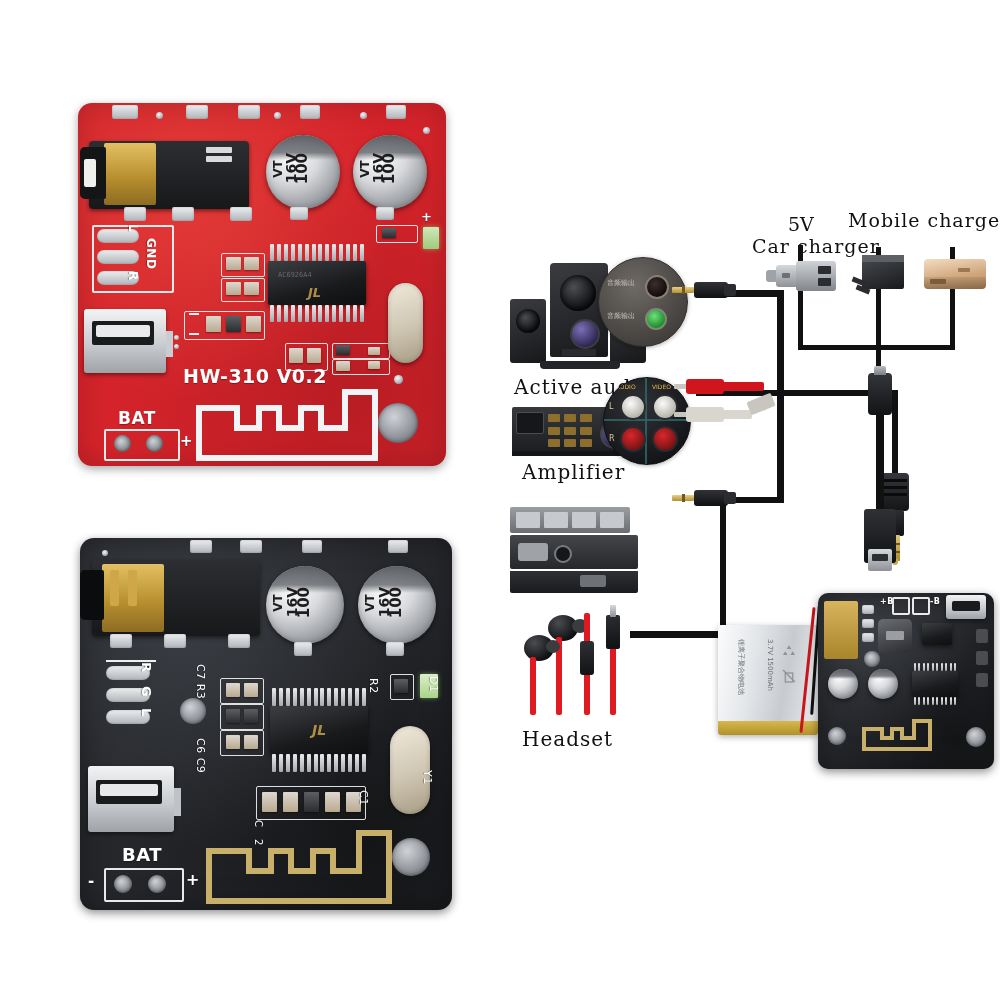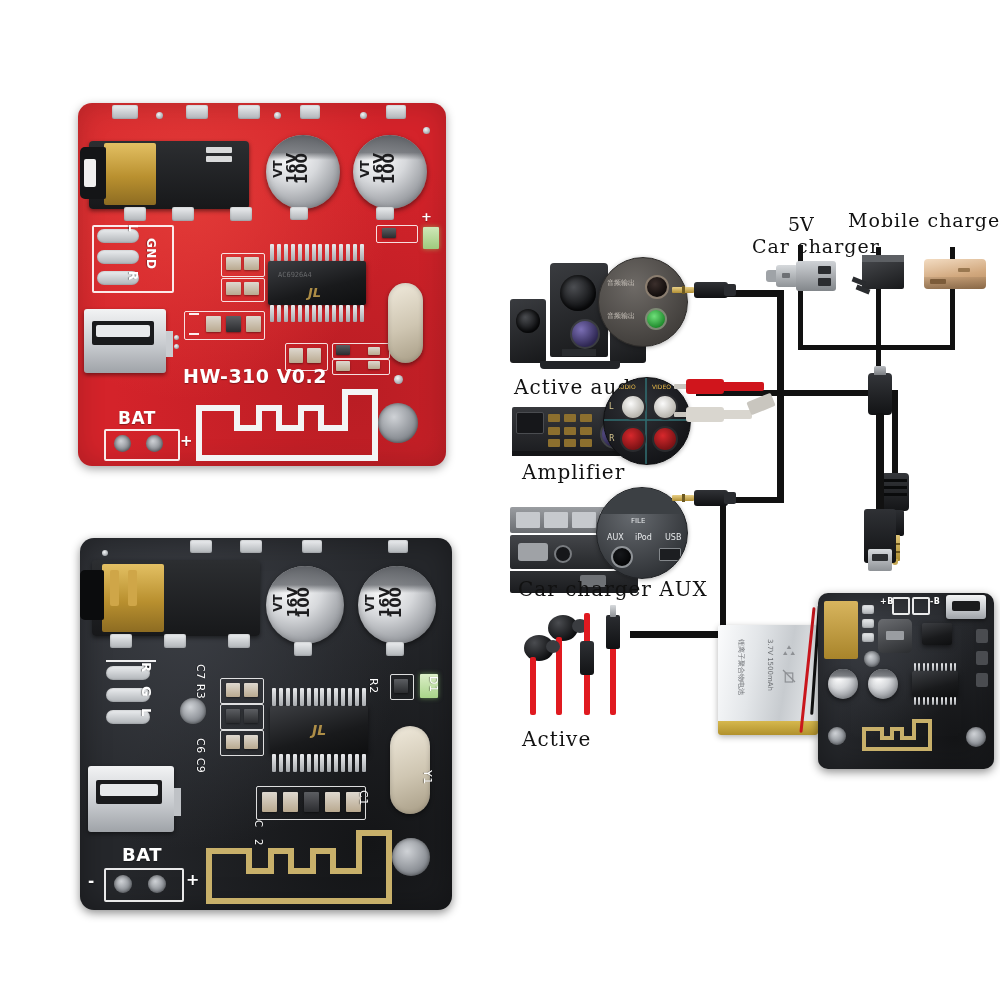--- a/index.html
+++ b/index.html
@@ -477,53 +477,43 @@
       <div class="abs" style="left:34px;top:5px;width:24px;height:16px;background:#c6c9cd;border-radius:1px;"></div>
       <div class="abs" style="left:62px;top:5px;width:24px;height:16px;background:#c6c9cd;border-radius:1px;"></div>
       <div class="abs" style="left:90px;top:5px;width:24px;height:16px;background:#c6c9cd;border-radius:1px;"></div>
       <div class="abs" style="left:0;top:28px;width:128px;height:34px;background:linear-gradient(180deg,#44464a,#25272a);border-radius:2px;"></div>
       <div class="abs" style="left:8px;top:36px;width:30px;height:18px;background:#9fa2a6;border-radius:3px;"></div>
       <div class="abs" style="left:44px;top:38px;width:14px;height:14px;border-radius:50%;background:#16171a;border:2px solid #787b7f;"></div>
       <div class="abs" style="left:0;top:64px;width:128px;height:22px;background:linear-gradient(180deg,#2e3033,#1a1b1e);border-radius:0 0 2px 2px;"></div>
       <div class="abs" style="left:70px;top:68px;width:26px;height:12px;background:#6e7175;border-radius:2px;"></div>
     </div>
 
-    <div class="circ-inset" style="left:96px;top:272px;width:90px;height:90px;background:radial-gradient(circle at 40% 30%,#666a6f,#2f3236 78%);border:1px solid #202225;">
-      <div class="abs" style="left:0;top:0;width:90px;height:26px;background:#3c4044;"></div>
-      <div class="dlabel" style="left:34px;top:29px;font-size:7px;color:#e7e9eb;font-family:'DejaVu Sans',sans-serif;">FILE</div>
-      <div class="dlabel" style="left:10px;top:45px;font-size:8px;color:#e7e9eb;font-family:'DejaVu Sans',sans-serif;">AUX</div>
-      <div class="dlabel" style="left:38px;top:45px;font-size:8px;color:#e7e9eb;font-family:'DejaVu Sans',sans-serif;">iPod</div>
-      <div class="dlabel" style="left:68px;top:45px;font-size:8px;color:#e7e9eb;font-family:'DejaVu Sans',sans-serif;">USB</div>
-      <div class="abs" style="left:14px;top:58px;width:18px;height:18px;border-radius:50%;background:radial-gradient(circle at 40% 35%,#16181b,#050607 70%);border:2px solid #8e9296;"></div>
-      <div class="abs" style="left:62px;top:60px;width:20px;height:11px;background:#1c1e21;border:1px solid #83878b;border-radius:1px;"></div>
-    </div>
 
     <div class="abs" style="left:172px;top:274px;">
       <div class="plug-tip" style="left:0px;top:6px;width:22px;height:6px;"></div>
       <div class="abs" style="left:10px;top:5px;width:3px;height:8px;background:#6d5a22;"></div>
       <div class="plug-body" style="left:22px;top:1px;width:34px;height:16px;border-radius:3px;"></div>
       <div class="abs" style="left:52px;top:3px;width:12px;height:12px;background:#2a2c30;border-radius:2px;"></div>
     </div>
 
-    <div class="dlabel" style="left:18px;top:362px;font-size:20px;letter-spacing:1px;">Car charger AUX</div>
 
     <div class="abs" style="left:22px;top:398px;width:110px;height:112px;">
       <div class="ear" style="left:26px;top:2px;width:30px;height:26px;"></div>
       <div class="abs" style="left:50px;top:6px;width:16px;height:14px;border-radius:50%;background:#3a3c40;"></div>
       <div class="earwire" style="left:34px;top:24px;width:6px;height:78px;"></div>
       <div class="ear" style="left:2px;top:22px;width:30px;height:26px;"></div>
       <div class="abs" style="left:24px;top:27px;width:14px;height:13px;border-radius:50%;background:#3a3c40;"></div>
       <div class="earwire" style="left:8px;top:44px;width:6px;height:58px;"></div>
       <div class="earwire" style="left:62px;top:0px;width:6px;height:102px;"></div>
       <div class="abs" style="left:58px;top:28px;width:14px;height:34px;background:linear-gradient(180deg,#2e3034,#121315);border-radius:3px;"></div>
       <div class="earwire" style="left:88px;top:14px;width:6px;height:88px;"></div>
       <div class="abs" style="left:84px;top:2px;width:14px;height:34px;background:linear-gradient(180deg,#2b2d31,#101113);border-radius:2px;"></div>
       <div class="abs" style="left:88px;top:-8px;width:6px;height:12px;background:linear-gradient(180deg,#d7dadd,#8d9094);border-radius:1px;"></div>
     </div>
-    <div class="dlabel" style="left:22px;top:512px;font-size:20px;letter-spacing:1px;">Active</div>
+    <div class="dlabel" style="left:22px;top:512px;font-size:20px;letter-spacing:1px;">Headset</div>
 
     <div class="abs" style="left:380px;top:258px;">
       <div class="abs" style="left:1px;top:0px;width:28px;height:38px;background:linear-gradient(180deg,#35373b,#141517);border-radius:4px;"></div>
       <div class="abs" style="left:3px;top:6px;width:24px;height:3px;background:#0a0b0c;"></div>
       <div class="abs" style="left:3px;top:13px;width:24px;height:3px;background:#0a0b0c;"></div>
       <div class="abs" style="left:3px;top:20px;width:24px;height:3px;background:#0a0b0c;"></div>
       <div class="abs" style="left:6px;top:37px;width:18px;height:26px;background:linear-gradient(180deg,#2c2e32,#111214);border-radius:2px;"></div>
       <div class="abs" style="left:10px;top:62px;width:10px;height:26px;background:linear-gradient(180deg,#e0c578,#a98a2d);border-radius:1px;"></div>
       <div class="abs" style="left:10px;top:70px;width:10px;height:2px;background:#6b5419;"></div>
       <div class="abs" style="left:10px;top:78px;width:10px;height:2px;background:#6b5419;"></div>

